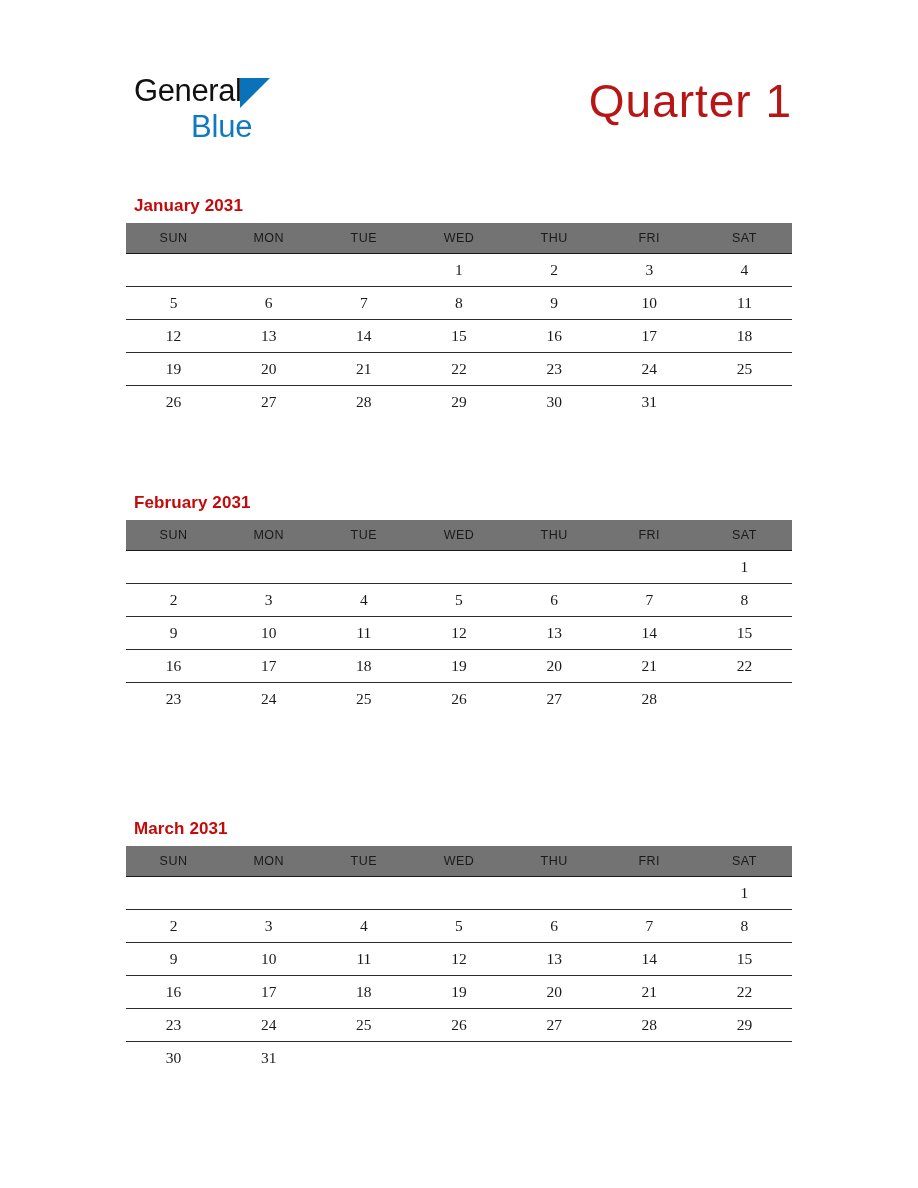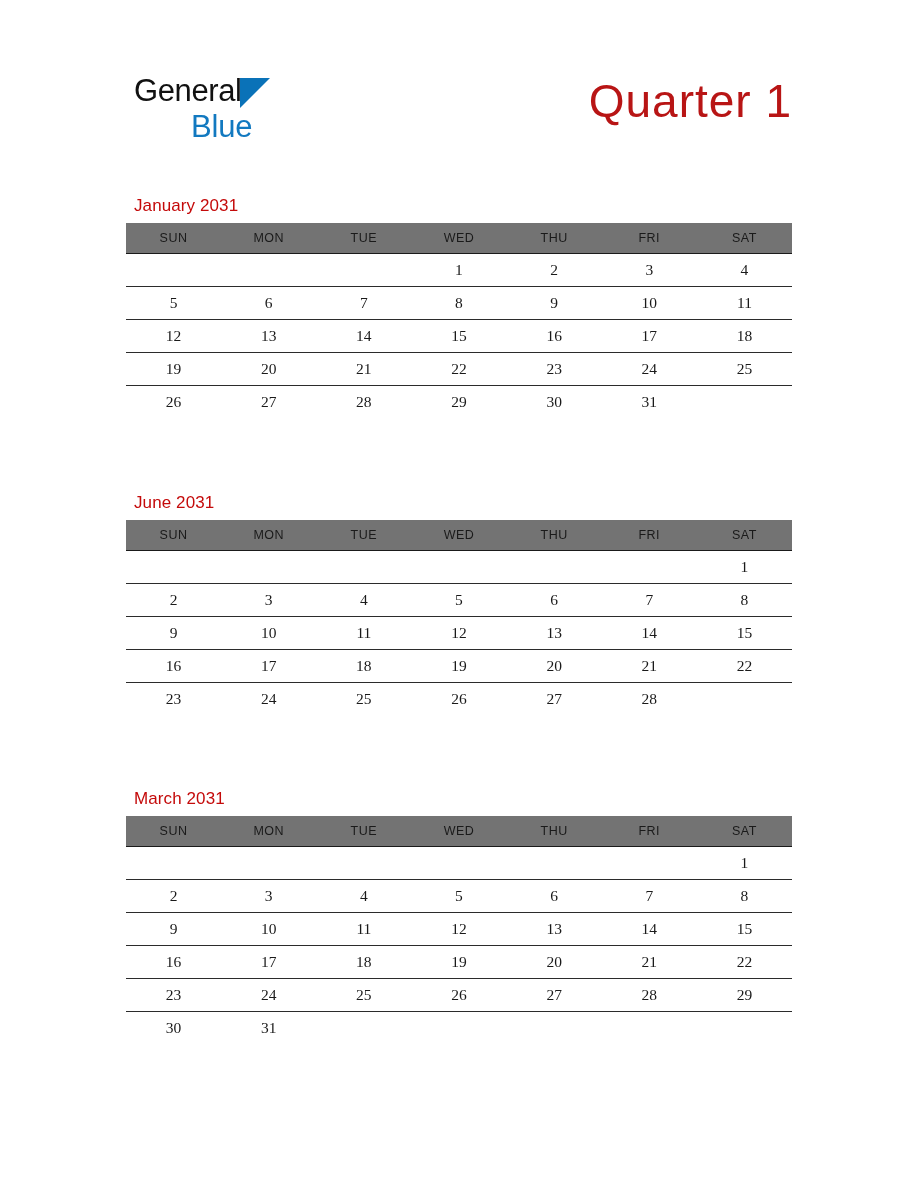--- a/index.html
+++ b/index.html
@@ -89,26 +89,26 @@
   }
 
   
   .month-block {
     position: absolute;
     left: 126px;
     width: 666px;
   }
   #month-0 { top: 196px; }
   #month-1 { top: 493px; }
-  #month-2 { top: 789px; }
+  #month-2 { top: 819px; }
 
   .month-title {
     font-family: "Liberation Sans", sans-serif;
     font-size: 17px;
-    font-weight: normal;
+    font-weight: bold;
     color: #c40a0a;
     margin: 0 0 7px 8px;
     letter-spacing: 0.1px;
   }
 
   table.cal {
     width: 666px;
     border-collapse: collapse;
     table-layout: fixed;
   }
@@ -218,21 +218,21 @@
             <td>29</td>
             <td>30</td>
             <td>31</td>
             <td></td>
           </tr>
         </tbody>
     </table>
   </div>
 
   <div class="month-block" id="month-1">
-    <div class="month-title">June 2031</div>
+    <div class="month-title">February 2031</div>
     <table class="cal">
       <thead>
         <tr>
           <th>SUN</th>
           <th>MON</th>
           <th>TUE</th>
           <th>WED</th>
           <th>THU</th>
           <th>FRI</th>
           <th>SAT</th>

